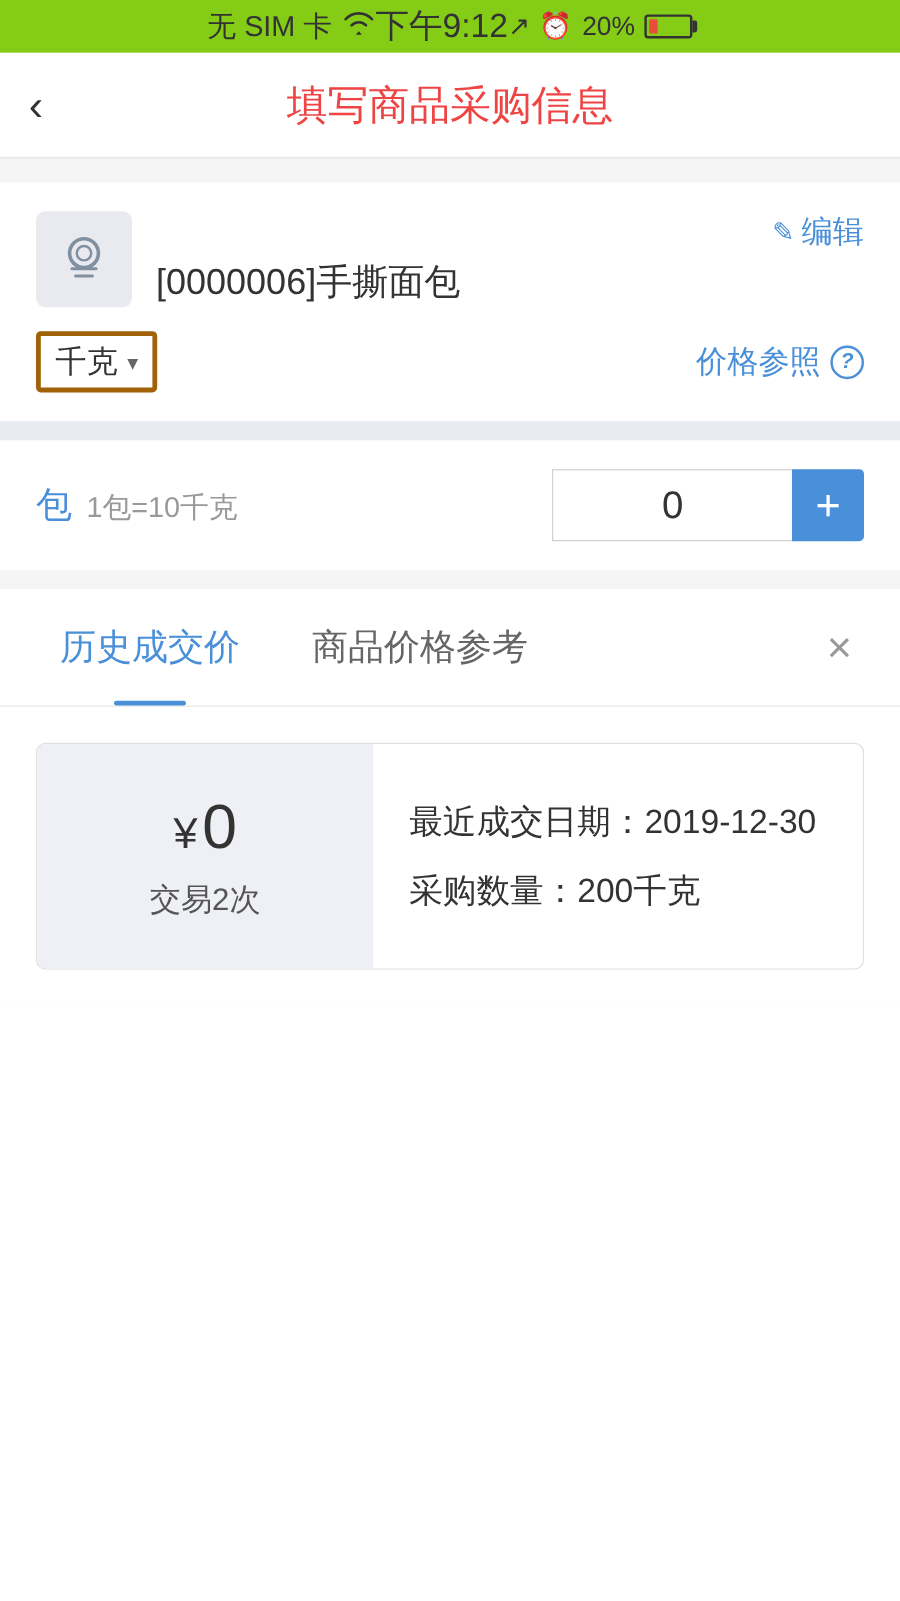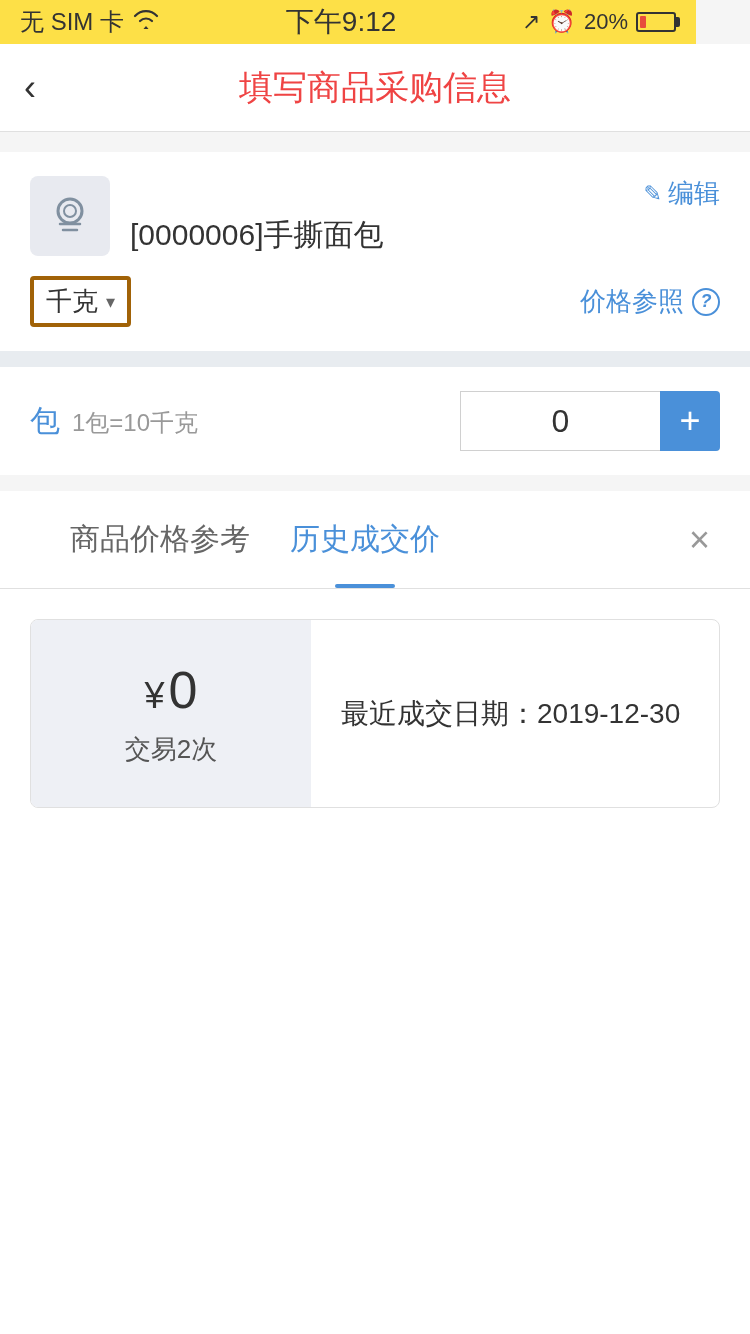--- a/index.html
+++ b/index.html
@@ -7,26 +7,26 @@
     body {
       width: 750px;
       min-height: 1334px;
       font-family: -apple-system, "PingFang SC", "Helvetica Neue", Arial, sans-serif;
       background: #f5f5f5;
       overflow-x: hidden;
     }
 
     
     .status-bar {
-      width: 696px;
+      width: 750px;
       height: 44px;
-      background: #fde047;
-      display: flex;
-      align-items: center;
-      justify-content: space-between;
+      background: #84cc16;
+      display: flex;
+      align-items: center;
+      justify-content: center;
       padding: 0 20px;
       font-size: 26px;
     }
     .status-left {
       display: flex;
       align-items: center;
       gap: 8px;
       font-size: 24px;
       color: #333;
     }
@@ -420,39 +420,42 @@
     <span class="quantity-conversion">1包=10千克</span>
   </div>
   <div class="quantity-input-group">
     <input class="quantity-input" type="text" value="0" style="">
     <button class="quantity-plus">+</button>
   </div>
 </div>
 
 <div class="tabs-container">
   <div class="tabs-left">
+    <div class="tab-item active">
+      <span>历史成交价</span>
+    </div>
     <div class="tab-item" style="margin-left:20px;">
       <span>商品价格参考</span>
-    </div>
-    <div class="tab-item active">
-      <span>历史成交价</span>
     </div>
   </div>
   <div class="tab-close">×</div>
 </div>
 
 <div class="history-content">
   <div class="price-card">
     <div class="price-card-left">
       <div class="price-value">
         <span class="price-currency">¥</span><span>0</span>
       </div>
       <div class="price-trade-count">交易2次</div>
     </div>
     <div class="price-card-right">
       <div class="price-detail-row">
         <span>最近成交日期：</span><span>2019-12-30</span>
       </div>
+      <div class="price-detail-row">
+        <span>采购数量：</span><span>200千克</span>
+      </div>
     </div>
   </div>
 </div>
 
 <div class="main-content" style="background:#fff;"></div>
 
 </body></html>

